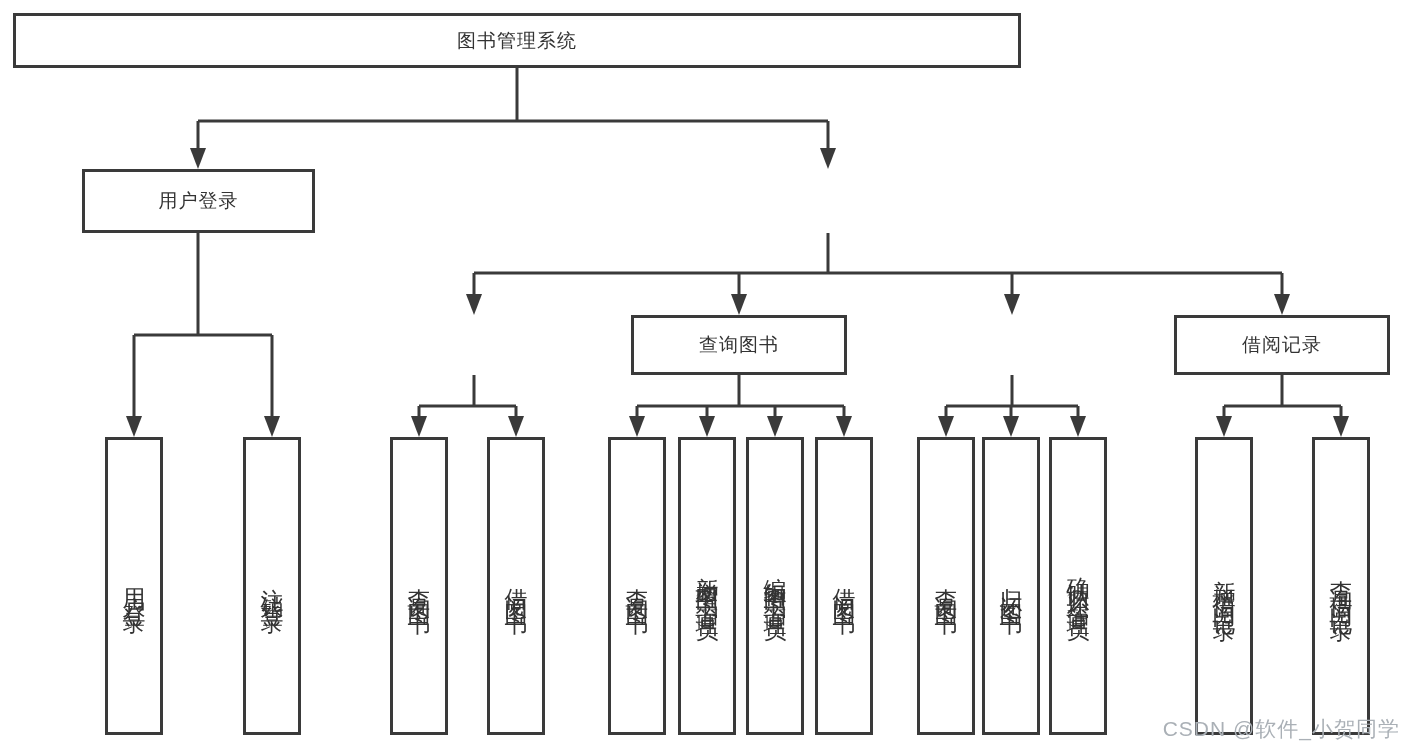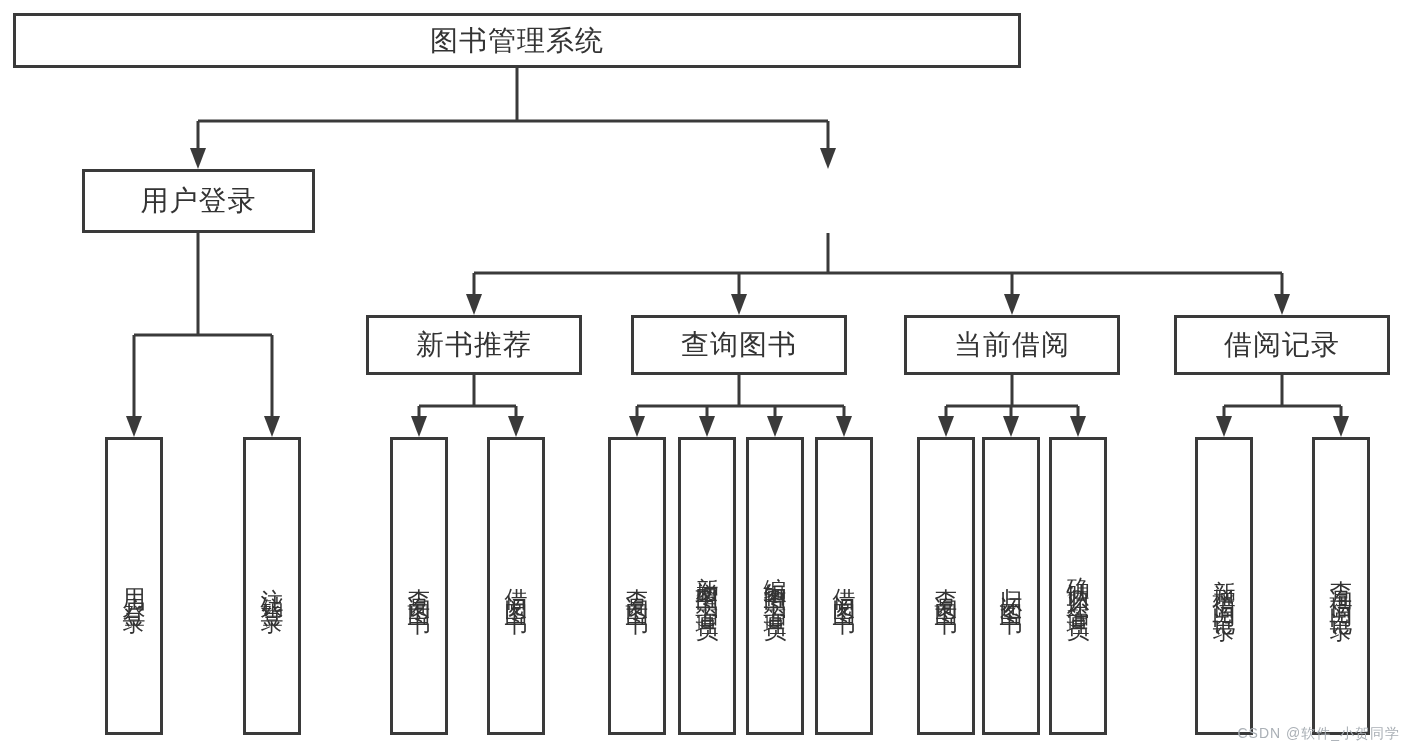--- a/index.html
+++ b/index.html
@@ -22,39 +22,39 @@
     position: absolute;
     box-sizing: border-box;
     border: 3px solid #3a3a3a;
     background: #ffffff;
     display: flex;
     align-items: center;
     justify-content: center;
     text-align: center;
   }
   .box .h-label {
-    font-size: 28px;
+    font-size: 19px;
     letter-spacing: 1px;
     white-space: nowrap;
     text-align: right;
   }
   .leaf .v-label {
     writing-mode: vertical-rl;
     text-orientation: mixed;
     font-size: 23px;
     letter-spacing: 8px;
     line-height: 1;
     white-space: nowrap;
   }
   .leaf .v-label.tight { letter-spacing: 6px; }
   .watermark {
     position: absolute;
     right: 5px;
     bottom: 4px;
-    font-size: 14px;
+    font-size: 21px;
     color: #aab0b6;
     letter-spacing: 1px;
     white-space: nowrap;
     z-index: 5;
   }
 </style>
 </head>
 <body>
 
 <div class="stage">
@@ -100,28 +100,22 @@
   </svg>
 
   <div class="box" style="left:13px; top:13px; width:1008px; height:55px;">
     <span class="h-label">图书管理系统</span>
   </div>
 
   <div class="box" style="left:82px; top:169px; width:233px; height:64px;">
     <span class="h-label">用户登录</span>
   </div>
 
-  <div class="box" style="left:366px; top:315px; width:216px; height:60px;">
-    <span class="h-label">新书推荐</span>
-  </div>
   <div class="box" style="left:631px; top:315px; width:216px; height:60px;">
     <span class="h-label">查询图书</span>
-  </div>
-  <div class="box" style="left:904px; top:315px; width:216px; height:60px;">
-    <span class="h-label">当前借阅</span>
   </div>
   <div class="box" style="left:1174px; top:315px; width:216px; height:60px;">
     <span class="h-label">借阅记录</span>
   </div>
 
   <div class="box leaf" style="left:105px; top:437px; width:58px; height:298px;">
     <span class="v-label">用户登录</span>
   </div>
   <div class="box leaf" style="left:243px; top:437px; width:58px; height:298px;">
     <span class="v-label">注销登录</span>

